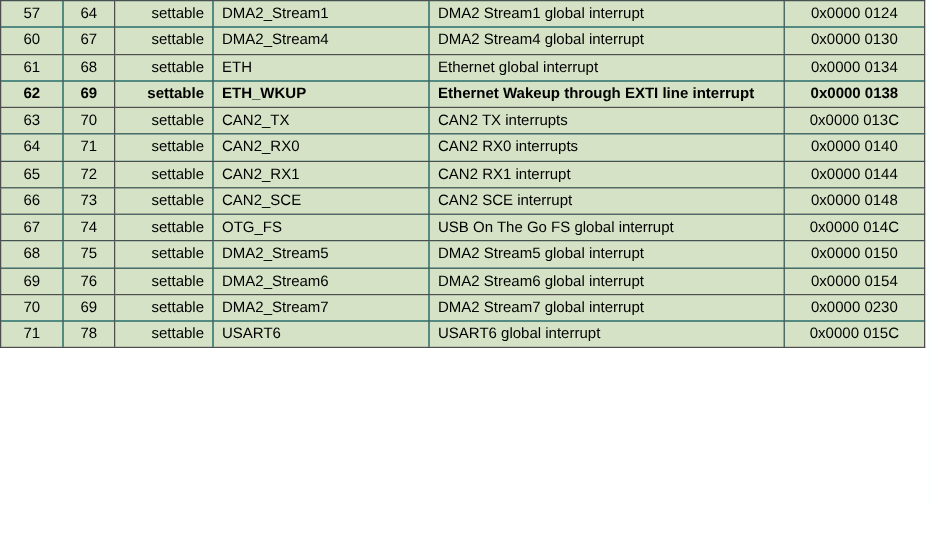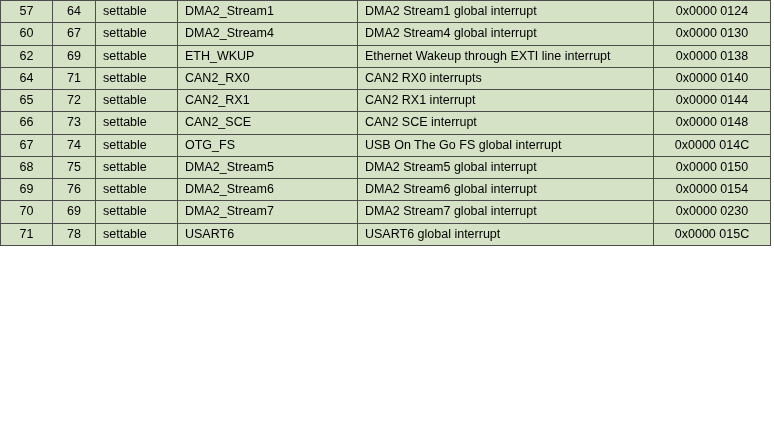--- a/index.html
+++ b/index.html
@@ -42,29 +42,30 @@
   col.c-acronym  { width: 180px; }
   col.c-desc     { width: 296px; }
   col.c-address  { width: 117px; }
 
   td.cell-position,
   td.cell-priority,
   td.cell-address {
     text-align: center;
   }
   td.cell-type {
-    text-align: left;
+    text-align: right;
   }
   td.cell-acronym,
   td.cell-desc {
     text-align: left;
     margin-left: 18px;
   }
   tr.row-tall td {
     height: 45px;
+    font-weight: bold;
   }
 </style>
 </head>
 <body>
 
 <table id="vector-table">
   <colgroup>
     <col class="c-position">
     <col class="c-priority">
     <col class="c-type">
@@ -82,27 +83,43 @@
         <td class="cell-address">0x0000 0124</td>
       </tr>
       <tr>
         <td class="cell-position">60</td>
         <td class="cell-priority">67</td>
         <td class="cell-type">settable</td>
         <td class="cell-acronym">DMA2_Stream4</td>
         <td class="cell-desc">DMA2 Stream4 global interrupt</td>
         <td class="cell-address">0x0000 0130</td>
       </tr>
+      <tr>
+        <td class="cell-position">61</td>
+        <td class="cell-priority">68</td>
+        <td class="cell-type">settable</td>
+        <td class="cell-acronym">ETH</td>
+        <td class="cell-desc">Ethernet global interrupt</td>
+        <td class="cell-address">0x0000 0134</td>
+      </tr>
       <tr class="row-tall">
         <td class="cell-position">62</td>
         <td class="cell-priority">69</td>
         <td class="cell-type">settable</td>
         <td class="cell-acronym">ETH_WKUP</td>
         <td class="cell-desc">Ethernet Wakeup through EXTI line interrupt</td>
         <td class="cell-address">0x0000 0138</td>
+      </tr>
+      <tr>
+        <td class="cell-position">63</td>
+        <td class="cell-priority">70</td>
+        <td class="cell-type">settable</td>
+        <td class="cell-acronym">CAN2_TX</td>
+        <td class="cell-desc">CAN2 TX interrupts</td>
+        <td class="cell-address">0x0000 013C</td>
       </tr>
       <tr>
         <td class="cell-position">64</td>
         <td class="cell-priority">71</td>
         <td class="cell-type">settable</td>
         <td class="cell-acronym">CAN2_RX0</td>
         <td class="cell-desc">CAN2 RX0 interrupts</td>
         <td class="cell-address">0x0000 0140</td>
       </tr>
       <tr>

